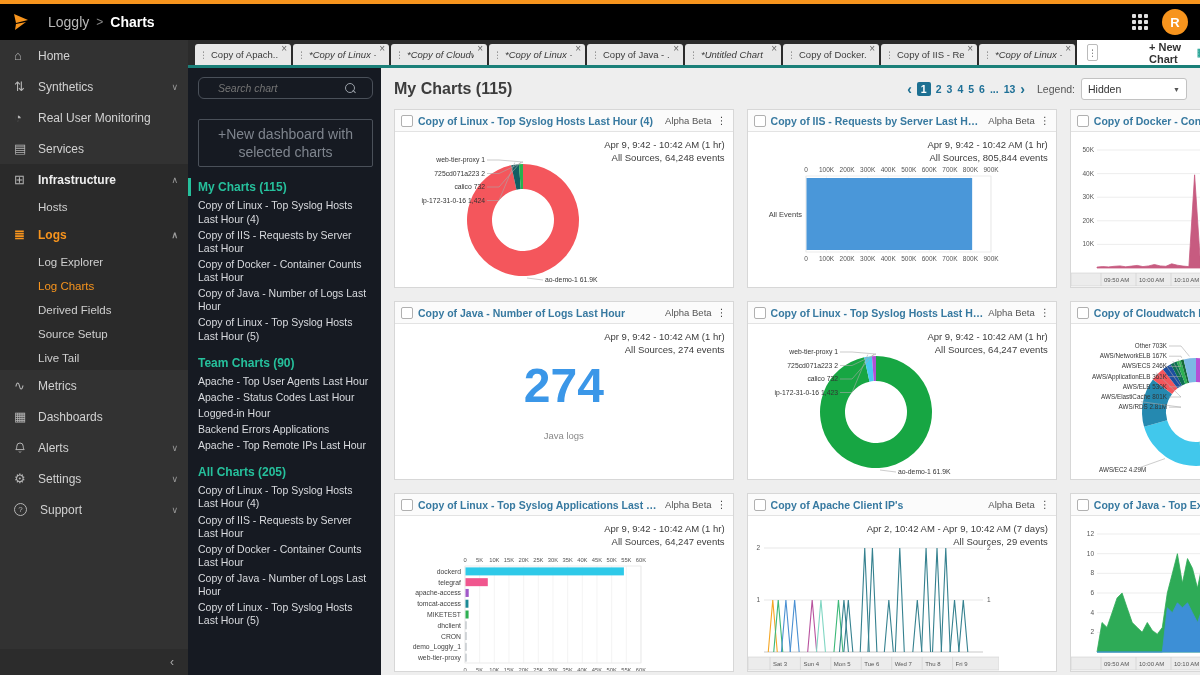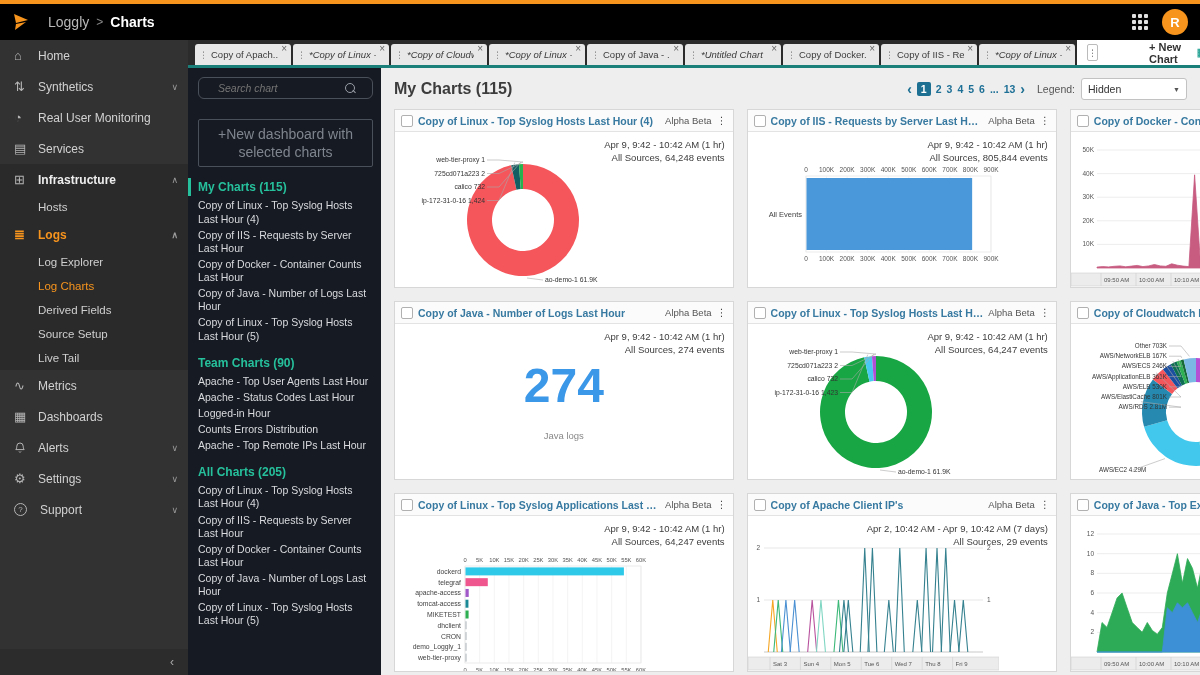--- a/index.html
+++ b/index.html
@@ -270,21 +270,21 @@
             <div class="sec-h current">My Charts (115)</div>
             <div class="sec-item">Copy of Linux - Top Syslog Hosts Last Hour (4)</div>
             <div class="sec-item">Copy of IIS - Requests by Server Last Hour</div>
             <div class="sec-item">Copy of Docker - Container Counts Last Hour</div>
             <div class="sec-item">Copy of Java - Number of Logs Last Hour</div>
             <div class="sec-item">Copy of Linux - Top Syslog Hosts Last Hour (5)</div>
             <div class="sec-h">Team Charts (90)</div>
             <div class="sec-item">Apache - Top User Agents Last Hour</div>
             <div class="sec-item">Apache - Status Codes Last Hour</div>
             <div class="sec-item">Logged-in Hour</div>
-            <div class="sec-item">Counts Errors Distribution</div>
+            <div class="sec-item">Backend Errors Applications</div>
             <div class="sec-item">Apache - Top Remote IPs Last Hour</div>
             <div class="sec-h">All Charts (205)</div>
             <div class="sec-item">Copy of Linux - Top Syslog Hosts Last Hour (4)</div>
             <div class="sec-item">Copy of IIS - Requests by Server Last Hour</div>
             <div class="sec-item">Copy of Docker - Container Counts Last Hour</div>
             <div class="sec-item">Copy of Java - Number of Logs Last Hour</div>
             <div class="sec-item">Copy of Linux - Top Syslog Hosts Last Hour (5)</div>
           </div>
       </aside>
 

